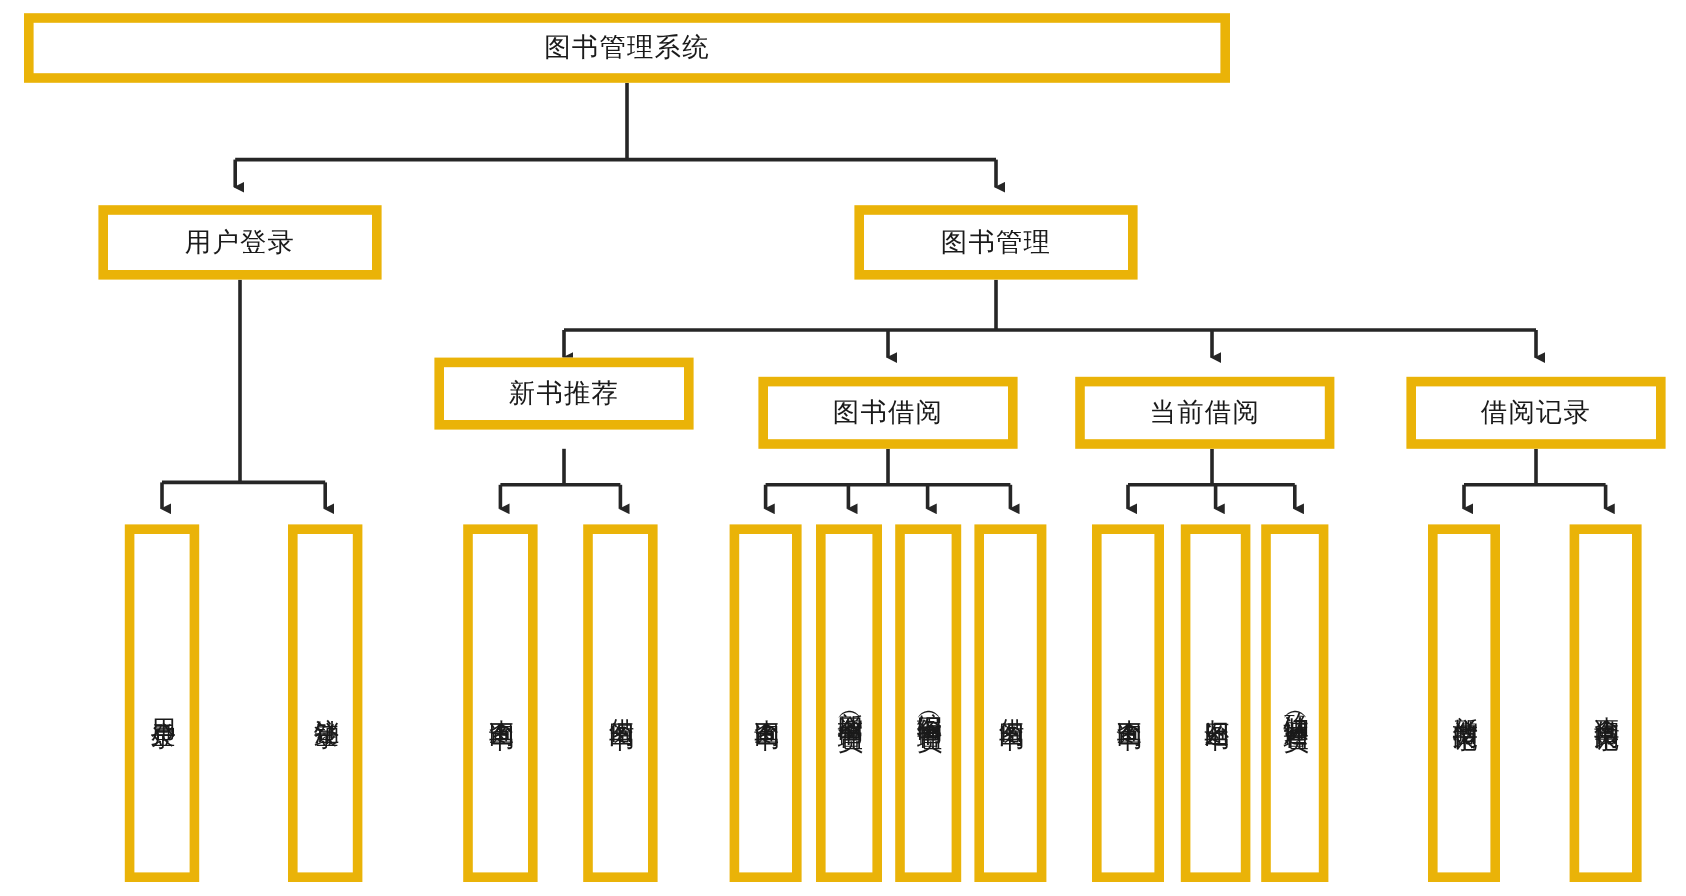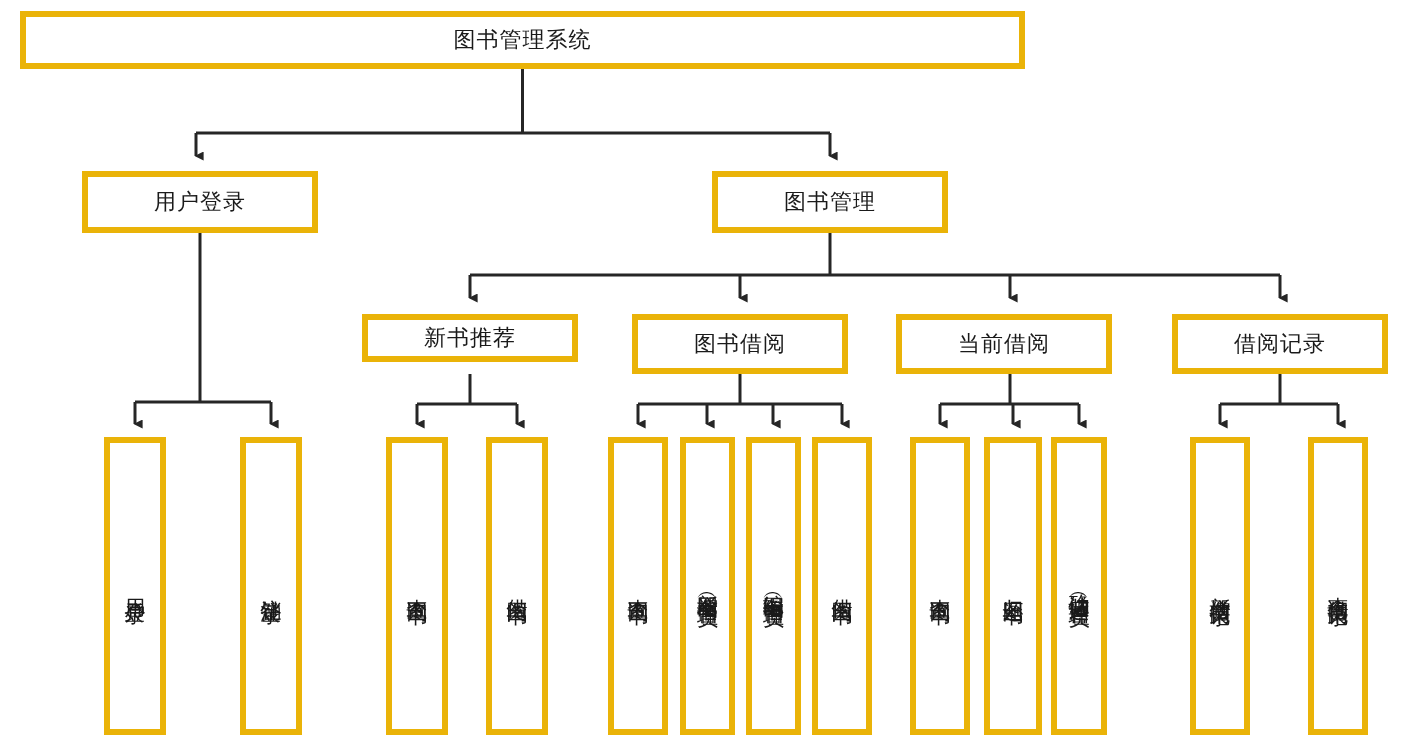--- a/index.html
+++ b/index.html
@@ -17,21 +17,21 @@
   #diagram-root {
     position: relative;
     width: 1405px;
     height: 747px;
     background: #ffffff;
   }
   .node {
     position: absolute;
     box-sizing: border-box;
     background: #ffffff;
-    border: 6px solid #eab308;
+    border: 8px solid #eab308;
     display: flex;
     align-items: center;
     justify-content: center;
     color: #1a1a1a;
     text-align: center;
     overflow: hidden;
   }
   .node.horizontal {
     font-size: 22px;
     letter-spacing: 1px;
@@ -130,21 +130,21 @@
     <span class="node-label">图书管理系统</span>
   </div>
 
   <div class="node horizontal" style="left:82px; top:171px; width:236px; height:62px;">
     <span class="node-label">用户登录</span>
   </div>
   <div class="node horizontal" style="left:712px; top:171px; width:236px; height:62px;">
     <span class="node-label">图书管理</span>
   </div>
 
-  <div class="node horizontal" style="left:362px; top:314px; width:216px; height:48px;">
+  <div class="node horizontal" style="left:362px; top:298px; width:216px; height:60px;">
     <span class="node-label">新书推荐</span>
   </div>
   <div class="node horizontal" style="left:632px; top:314px; width:216px; height:60px;">
     <span class="node-label">图书借阅</span>
   </div>
   <div class="node horizontal" style="left:896px; top:314px; width:216px; height:60px;">
     <span class="node-label">当前借阅</span>
   </div>
   <div class="node horizontal" style="left:1172px; top:314px; width:216px; height:60px;">
     <span class="node-label">借阅记录</span>

